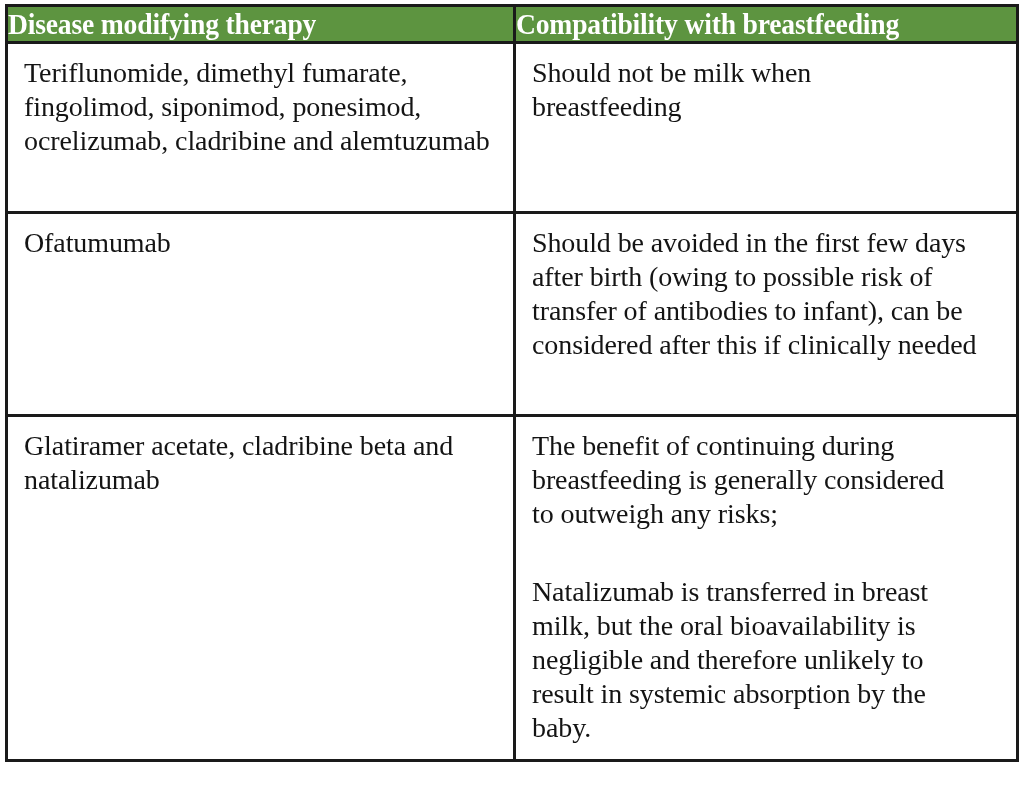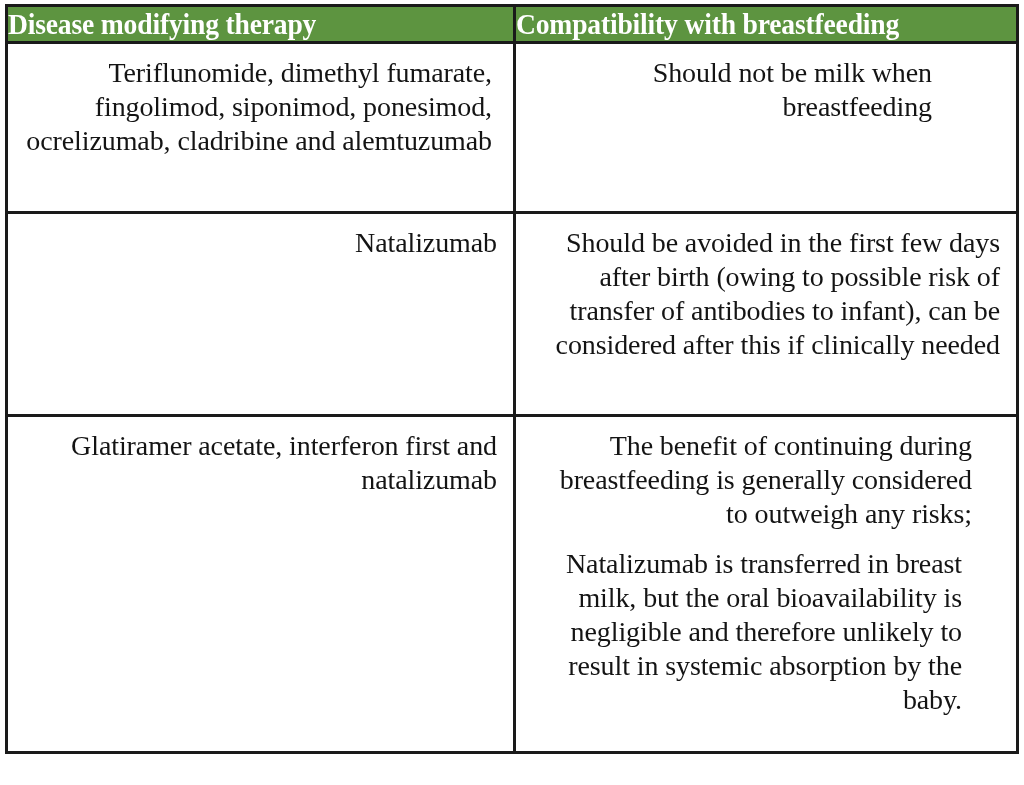--- a/index.html
+++ b/index.html
@@ -62,36 +62,35 @@
     line-height: 34px;
     letter-spacing: -0.2px;
     transform: scaleX(0.92);
     transform-origin: left center;
     white-space: nowrap;
   }
 
   
   tbody td {
     background: #ffffff;
-    text-align: right;
   }
   .cell-inner {
     padding: 12px 16px 14px 16px;
   }
   .cell-inner p {
     margin: 0;
     color: #141414;
     font-size: 28px;
     line-height: 34px;
     font-family: "Liberation Serif", "DejaVu Serif", serif;
     font-weight: normal;
     letter-spacing: -0.1px;
   }
   .cell-inner p + p {
-    margin-top: 16px;
+    margin-top: 44px;
   }
 
   
   tr.row-1 td { height: 167px; }
   tr.row-2 td { height: 200px; }
   tr.row-3 td { height: 334px; }
 
   
   .wrap-therapy-1 { max-width: 468px; }
   .wrap-compat-1  { max-width: 400px; }
@@ -133,34 +132,34 @@
         <td>
           <div class="cell-inner">
             <p class="wrap-compat-1">Should not be milk when breastfeeding</p>
           </div>
         </td>
       </tr>
 
       <tr class="row-2">
         <td>
           <div class="cell-inner">
-            <p>Natalizumab</p>
+            <p>Ofatumumab</p>
           </div>
         </td>
         <td>
           <div class="cell-inner">
             <p class="wrap-compat-2">Should be avoided in the first few days after birth (owing to possible risk of transfer of antibodies to infant), can be considered after this if clinically needed</p>
           </div>
         </td>
       </tr>
 
       <tr class="row-3">
         <td>
           <div class="cell-inner">
-            <p class="wrap-therapy-3">Glatiramer acetate, interferon first and natalizumab</p>
+            <p class="wrap-therapy-3">Glatiramer acetate, cladribine beta and natalizumab</p>
           </div>
         </td>
         <td>
           <div class="cell-inner">
             <p class="wrap-compat-3a">The benefit of continuing during breastfeeding is generally considered to outweigh any risks;</p>
             <p class="wrap-compat-3b">Natalizumab is transferred in breast milk, but the oral bioavailability is negligible and therefore unlikely to result in systemic absorption by the baby.</p>
           </div>
         </td>
       </tr>
 

